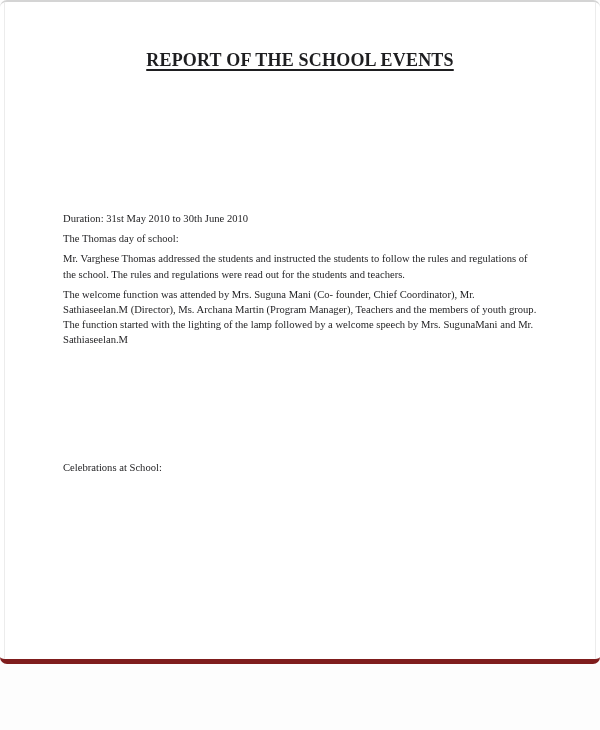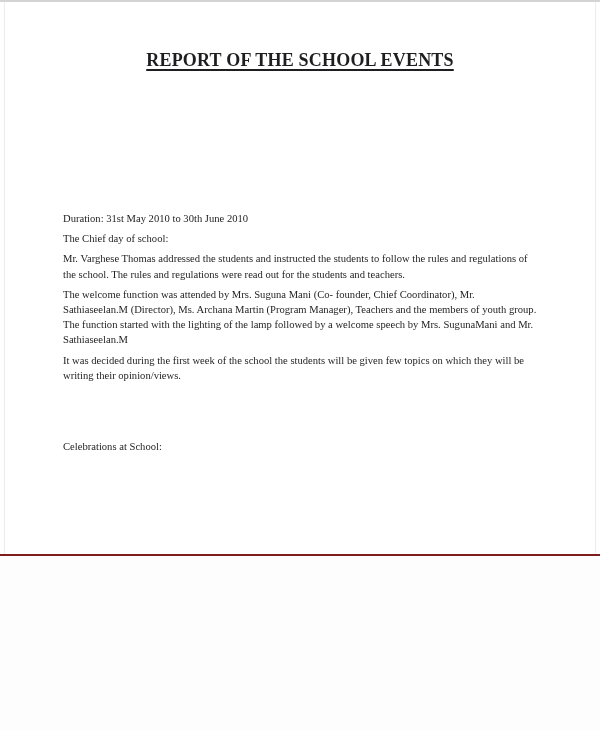--- a/index.html
+++ b/index.html
@@ -3,28 +3,29 @@
 <meta charset="utf-8">
 <style>
   html, body {
     margin: 0;
     padding: 0;
     background: #fdfdfd;
   }
   .page {
     position: relative;
     width: 600px;
-    height: 556px;
+    height: 664px;
     box-sizing: border-box;
     background: #ffffff;
     border-top: 2px solid #d4d4d4;
-    border-bottom: 2px solid #7f1d1d;
+    border-bottom: 5px solid #7f1d1d;
     overflow: hidden;
     font-family: "Liberation Serif", "DejaVu Serif", serif;
     color: #1e1e20;
+    border-radius: 7px;
   }
   .page-edge {
     position: absolute;
     top: 0;
     bottom: 0;
     width: 1px;
     background: #ececec;
   }
   .page-edge.left  { left: 4px; }
   .page-edge.right { right: 4px; }
@@ -49,38 +50,36 @@
     padding-left: 63px;
     padding-right: 20px;
   }
   .content p.para {
     margin: 0 0 5px 0;
     font-size: 10.6px;
     line-height: 15.2px;
     white-space: pre-line;
   }
   .content p.section-gap {
-    margin-top: 56px;
+    margin-top: 112px;
   }
 </style>
 </head>
 <body>
 
 <div class="page">
   <div class="page-edge left"></div>
   <div class="page-edge right"></div>
 
   <h1 class="doc-title"><span class="underlined">REPORT OF THE SCHOOL EVENTS</span></h1>
 
   <div class="content">
     <p class="para">Duration: 31st May 2010 to 30th June 2010</p>
-    <p class="para">The Chief day of school:</p>
+    <p class="para">The Thomas day of school:</p>
     <p class="para">Mr. Varghese Thomas addressed the students and instructed the students to follow the rules and regulations of
 the school. The rules and regulations were read out for the students and teachers.</p>
     <p class="para">The welcome function was attended by Mrs. Suguna Mani (Co- founder, Chief Coordinator), Mr.
 Sathiaseelan.M (Director), Ms. Archana Martin (Program Manager), Teachers and the members of youth group.
 The function started with the lighting of the lamp followed by a welcome speech by Mrs. SugunaMani and Mr.
 Sathiaseelan.M</p>
-    <p class="para">It was decided during the first week of the school the students will be given few topics on which they will be
-writing their opinion/views.</p>
     <p class="para section-gap">Celebrations at School:</p>
   </div>
 </div>
 
 </body></html>

